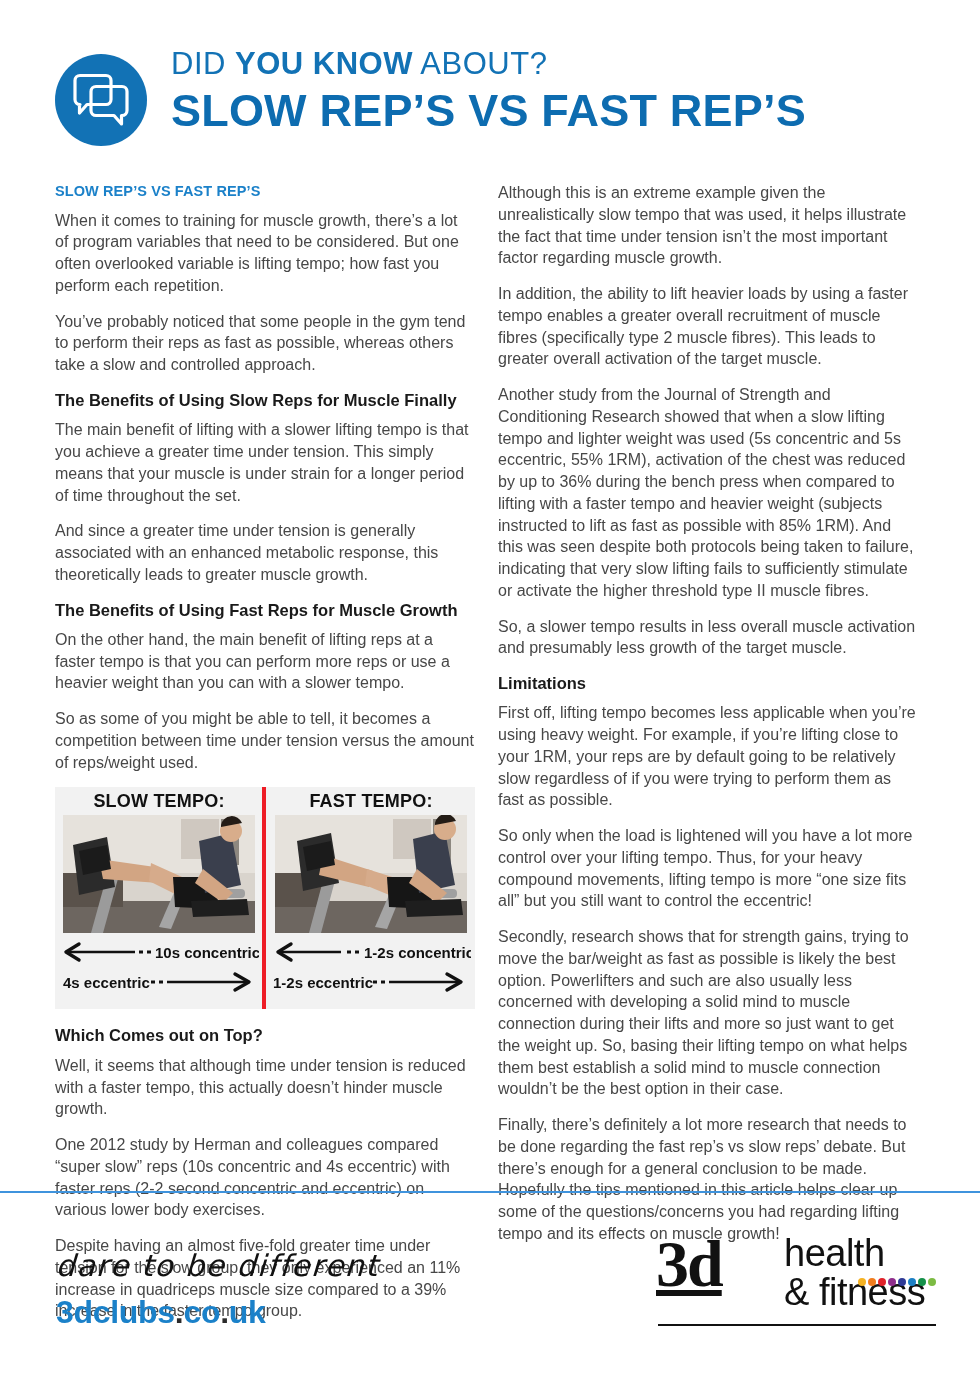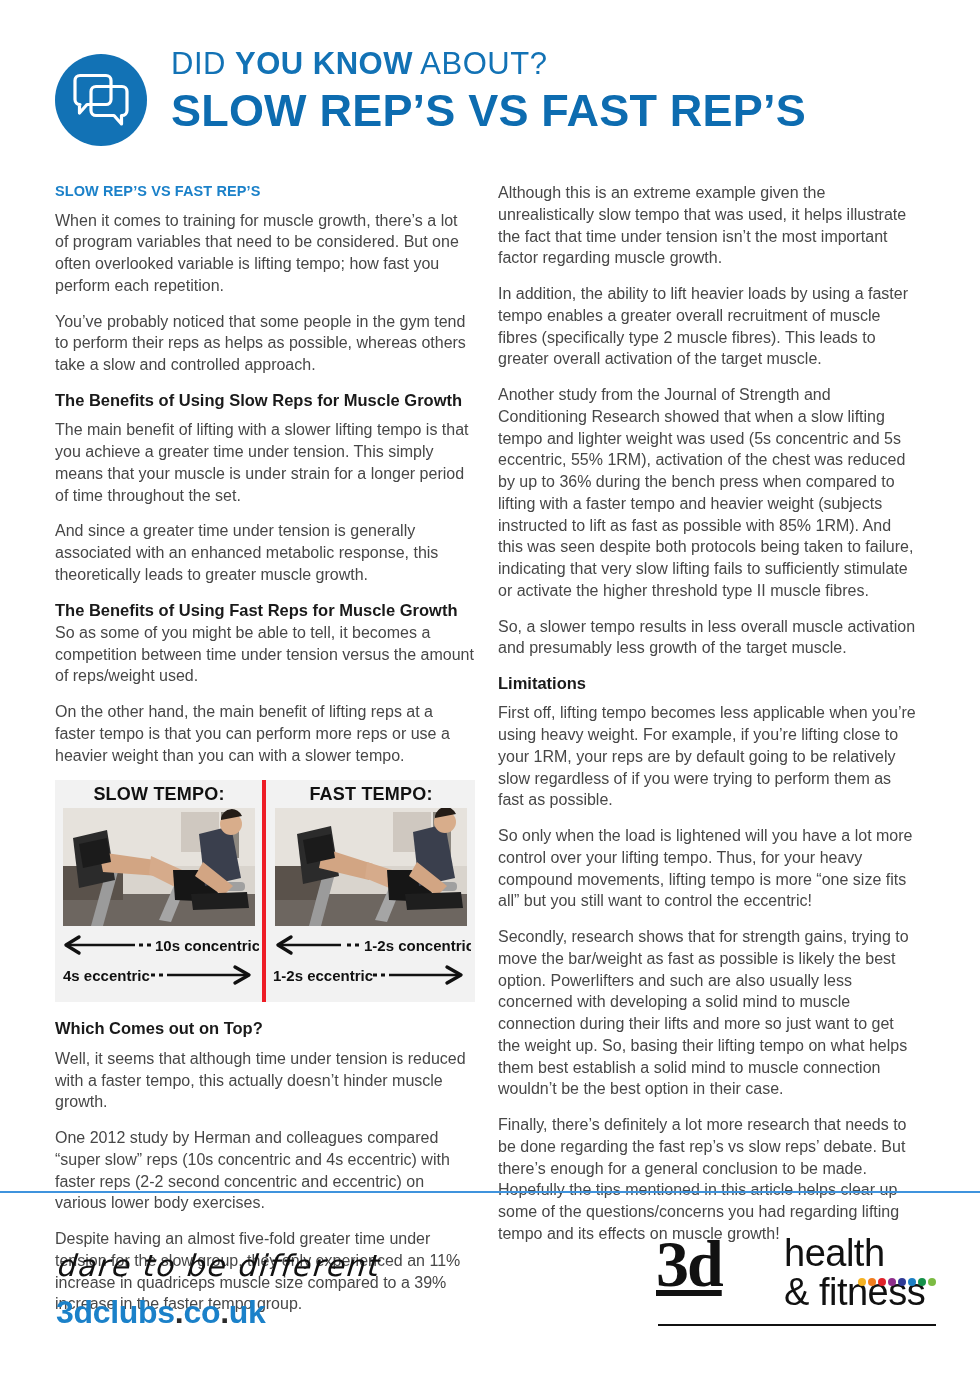--- a/index.html
+++ b/index.html
@@ -235,29 +235,29 @@
   </div>
 
 </div>
 
 <div id="content">
 
   <div class="col" id="col-left">
 
     <div class="eyebrow">SLOW REP’S VS FAST REP’S</div>
     <p class="body after-head">When it comes to training for muscle growth, there’s a lot of program variables that need to be considered. But one often overlooked variable is lifting tempo; how fast you perform each repetition.</p>
-    <p class="body">You’ve probably noticed that some people in the gym tend to perform their reps as helps as possible, whereas others take a slow and controlled approach.</p>
-
-    <h3 class="sub">The Benefits of Using Slow Reps for Muscle Growth</h3>
+    <p class="body">You’ve probably noticed that some people in the gym tend to perform their reps as fast as possible, whereas others take a slow and controlled approach.</p>
+
+    <h3 class="sub">The Benefits of Using Slow Reps for Muscle Finally</h3>
     <p class="body after-head">The main benefit of lifting with a slower lifting tempo is that you achieve a greater time under tension. This simply means that your muscle is under strain for a longer period of time throughout the set.</p>
     <p class="body">And since a greater time under tension is generally associated with an enhanced metabolic response, this theoretically leads to greater muscle growth.</p>
 
     <h3 class="sub">The Benefits of Using Fast Reps for Muscle Growth</h3>
+    <p class="body after-head">On the other hand, the main benefit of lifting reps at a faster tempo is that you can perform more reps or use a heavier weight than you can with a slower tempo.</p>
     <p class="body">So as some of you might be able to tell, it becomes a competition between time under tension versus the amount of reps/weight used.</p>
-    <p class="body after-head">On the other hand, the main benefit of lifting reps at a faster tempo is that you can perform more reps or use a heavier weight than you can with a slower tempo.</p>
 
     <div id="figure">
 
       <div class="fig-half" id="fig-left">
         <div class="fig-title">SLOW TEMPO:</div>
 
         <div class="fig-photo">
           <svg width="192" height="118" viewBox="0 0 192 118" aria-hidden="true">
             <rect x="0" y="0" width="192" height="118" fill="#d9d4cd"></rect>
             <rect x="0" y="0" width="192" height="58" fill="#e6e2dc"></rect>

